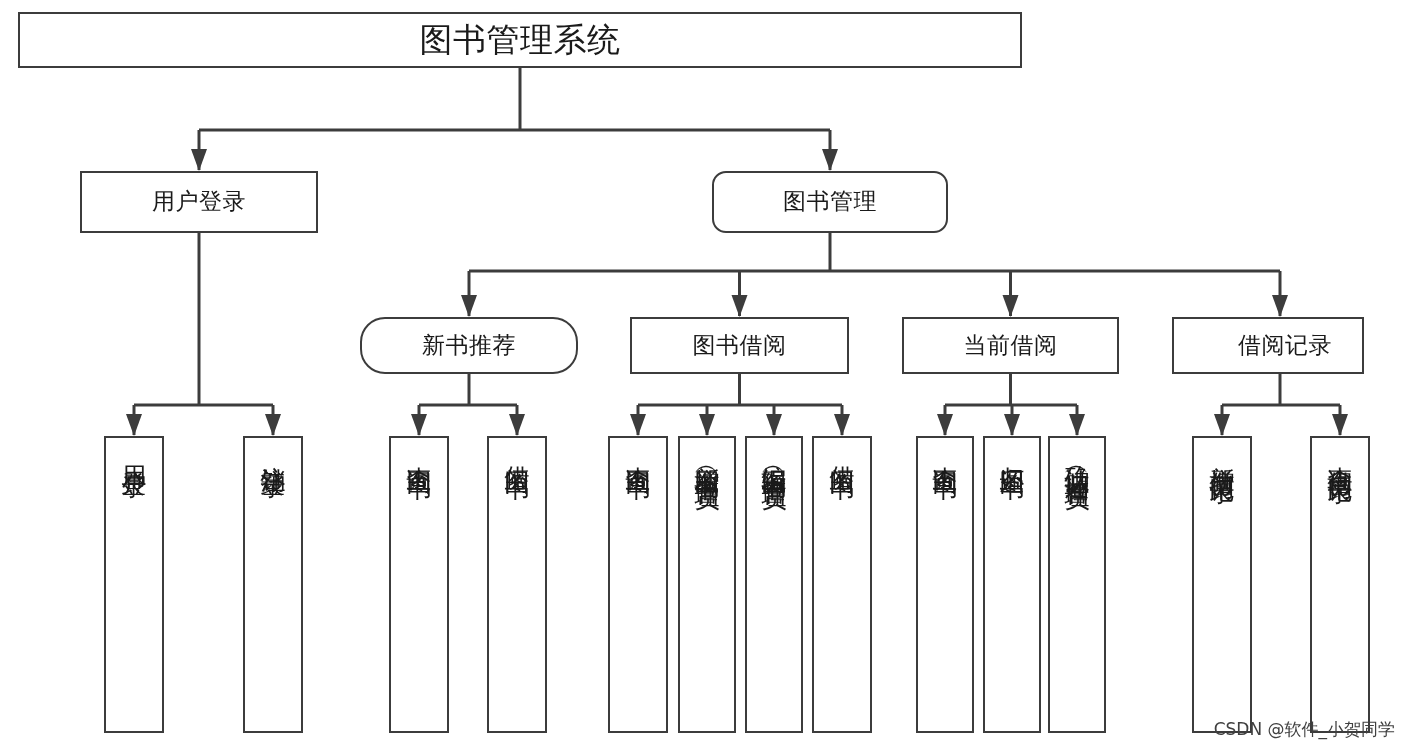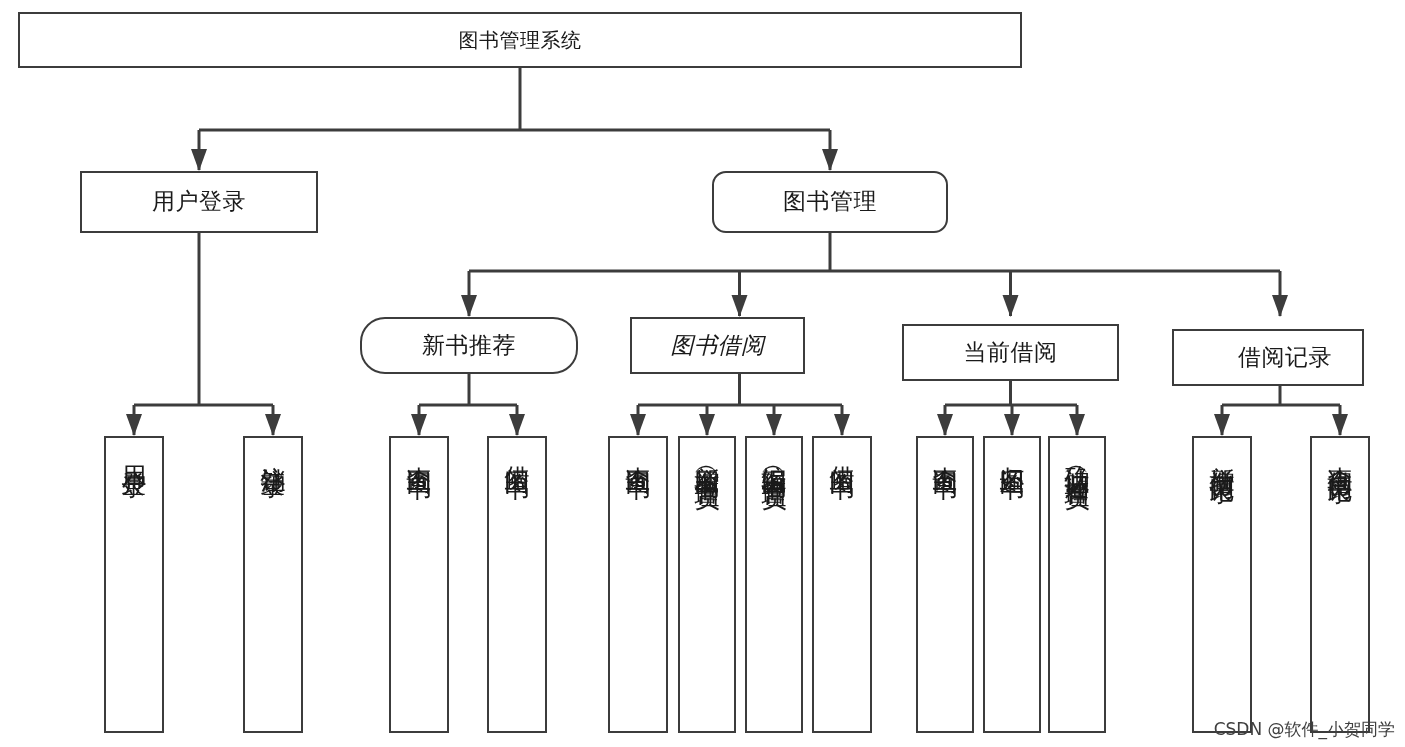--- a/index.html
+++ b/index.html
@@ -52,21 +52,21 @@
     padding-top: 8px;
   }
   .node.vert .lbl {
     writing-mode: vertical-rl;
     text-orientation: upright;
     font-size: 25px;
     letter-spacing: 3px;
     line-height: 1;
     white-space: nowrap;
   }
-  .node.root .lbl { font-size: 20px; }
+  .node.root .lbl { font-size: 33px; }
   .watermark {
     position: absolute;
     right: 10px;
     bottom: 6px;
     font-size: 17px;
     color: #404040;
     z-index: 5;
     white-space: nowrap;
     font-family: "DejaVu Sans", "Liberation Sans", sans-serif;
   }
@@ -135,27 +135,27 @@
       </div>
       <div class="node horiz" style="left: 80px; top: 171px; width: 238px; height: 62px;">
         <span class="lbl">用户登录</span>
       </div>
       <div class="node horiz" style="left: 712px; top: 171px; width: 236px; height: 62px; border-radius: 14px;">
         <span class="lbl">图书管理</span>
       </div>
       <div class="node horiz" style="left: 360px; top: 317px; width: 218px; height: 57px; border-radius: 25px;">
         <span class="lbl">新书推荐</span>
       </div>
-      <div class="node horiz" style="left: 630px; top: 317px; width: 175px; height: 57px; font-style: italic;">
+      <div class="node horiz" style="left: 630px; top: 317px; width: 219px; height: 57px;">
         <span class="lbl">图书借阅</span>
       </div>
-      <div class="node horiz" style="left: 902px; top: 324px; width: 217px; height: 57px;">
+      <div class="node horiz" style="left: 902px; top: 317px; width: 217px; height: 57px;">
         <span class="lbl">当前借阅</span>
       </div>
-      <div class="node horiz" style="left: 1172px; top: 329px; width: 192px; height: 57px; padding-left: 34px;">
+      <div class="node horiz" style="left: 1172px; top: 317px; width: 192px; height: 57px; padding-left: 34px;">
         <span class="lbl">借阅记录</span>
       </div>
       <div class="node vert" style="left: 104px; top: 436px; width: 60px; height: 297px;">
         <span class="lbl">用户登录</span>
       </div>
       <div class="node vert" style="left: 243px; top: 436px; width: 60px; height: 297px;">
         <span class="lbl">注销登录</span>
       </div>
       <div class="node vert" style="left: 389px; top: 436px; width: 60px; height: 297px;">
         <span class="lbl">查询图书</span>

